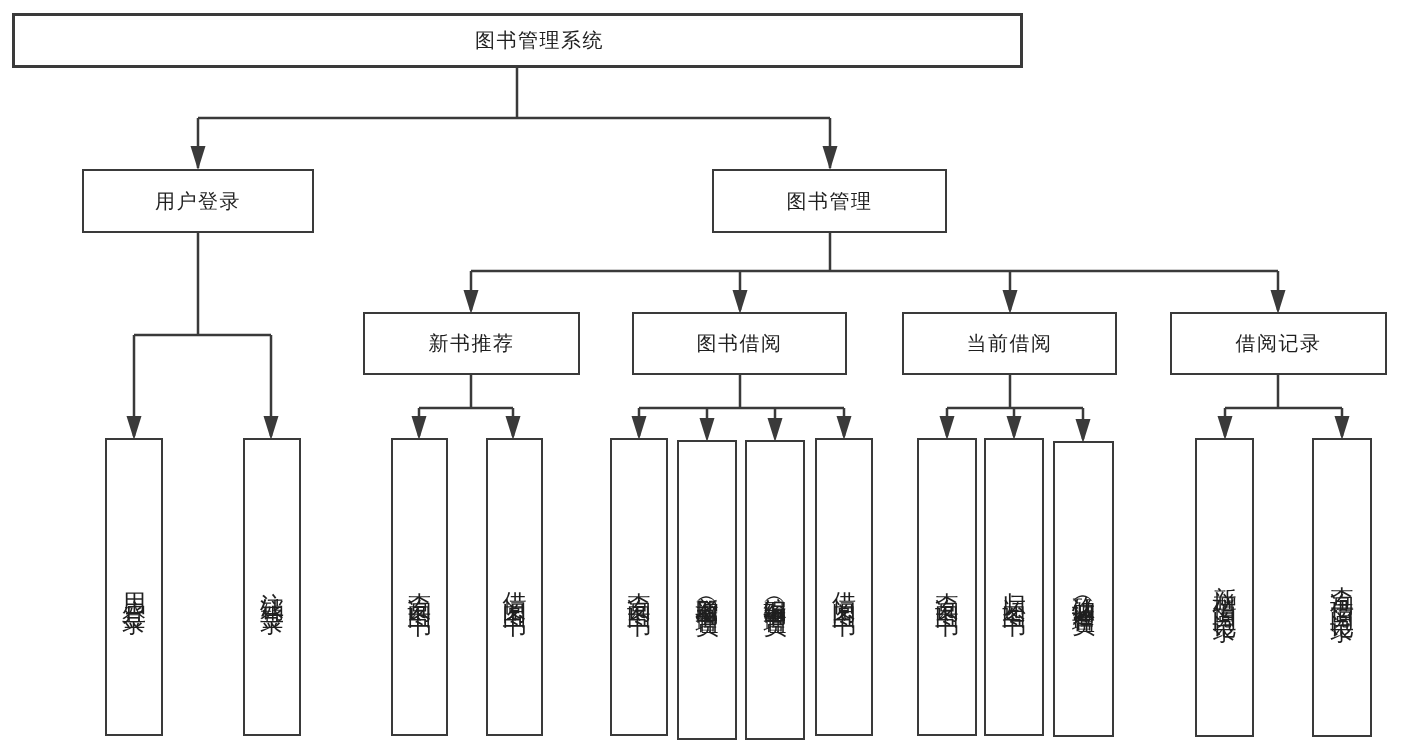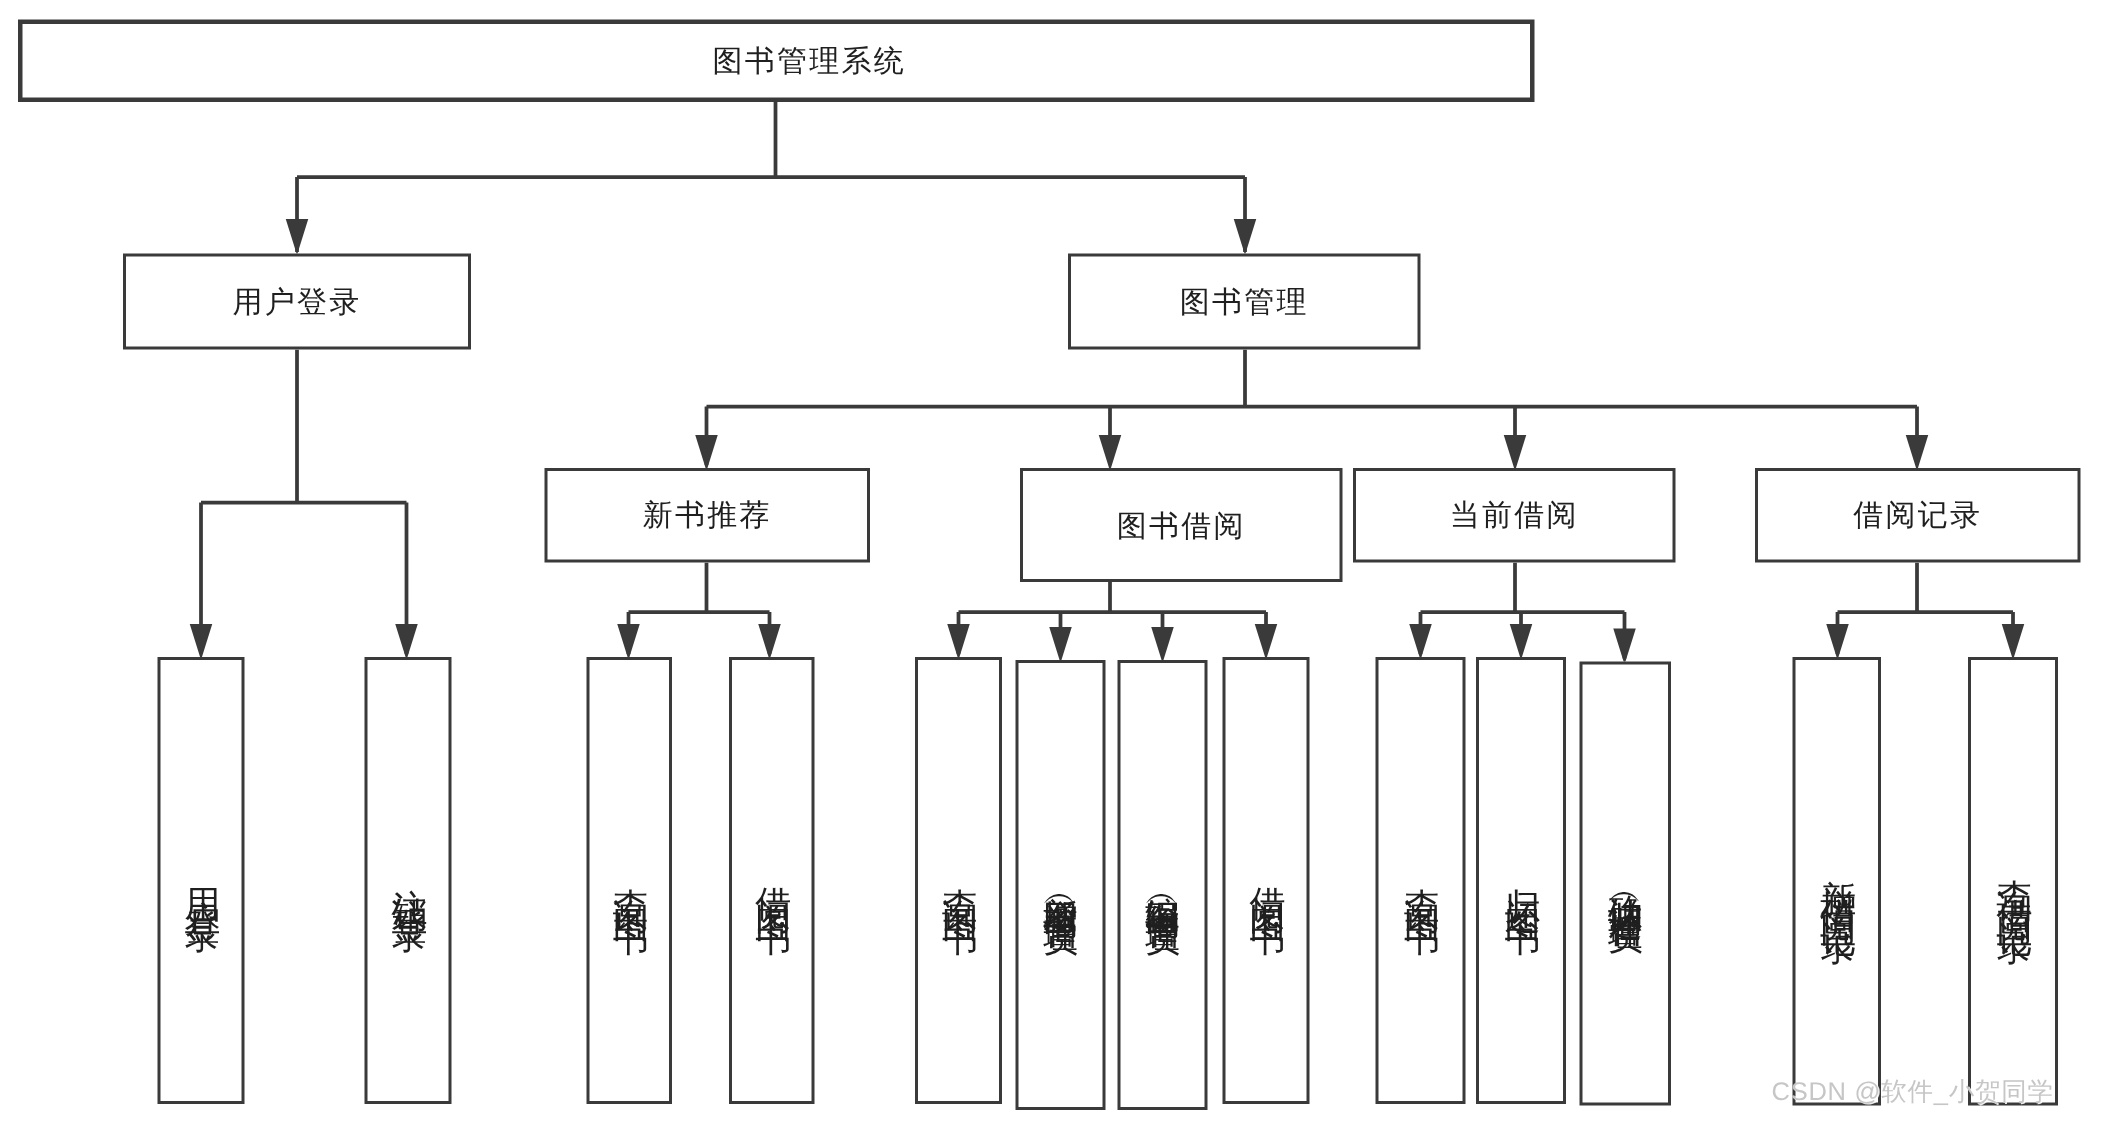--- a/index.html
+++ b/index.html
@@ -111,21 +111,21 @@
   <div class="node" style="left:82px; top:169px; width:232px; height:64px;">
     <span class="hlabel">用户登录</span>
   </div>
   <div class="node" style="left:363px; top:312px; width:217px; height:63px;">
     <span class="hlabel">新书推荐</span>
   </div>
 
   <div class="node" style="left:712px; top:169px; width:235px; height:64px;">
     <span class="hlabel">图书管理</span>
   </div>
-  <div class="node" style="left:632px; top:312px; width:215px; height:76px;margin-left:48px;">
+  <div class="node" style="left:632px; top:312px; width:215px; height:63px;">
     <span class="hlabel">图书借阅</span>
   </div>
   <div class="node" style="left:1170px; top:312px; width:217px; height:63px;">
     <span class="hlabel">借阅记录</span>
   </div>
   <div class="node" style="left:902px; top:312px; width:215px; height:63px;">
     <span class="hlabel">当前借阅</span>
   </div>
 
   <div class="node" style="left:105px; top:438px; width:58px; height:298px;">
@@ -165,14 +165,13 @@
     <span class="vtext tight">确认归还（管理员）</span>
   </div>
 
   <div class="node" style="left:1195px; top:438px; width:59px; height:299px;">
     <span class="vtext">新增借阅记录</span>
   </div>
   <div class="node" style="left:1312px; top:438px; width:60px; height:299px;">
     <span class="vtext">查询借阅记录</span>
   </div>
 
-  <div class="watermark">CSDN @软件_小贺同学</div>
 </div>
 
 </body></html>

